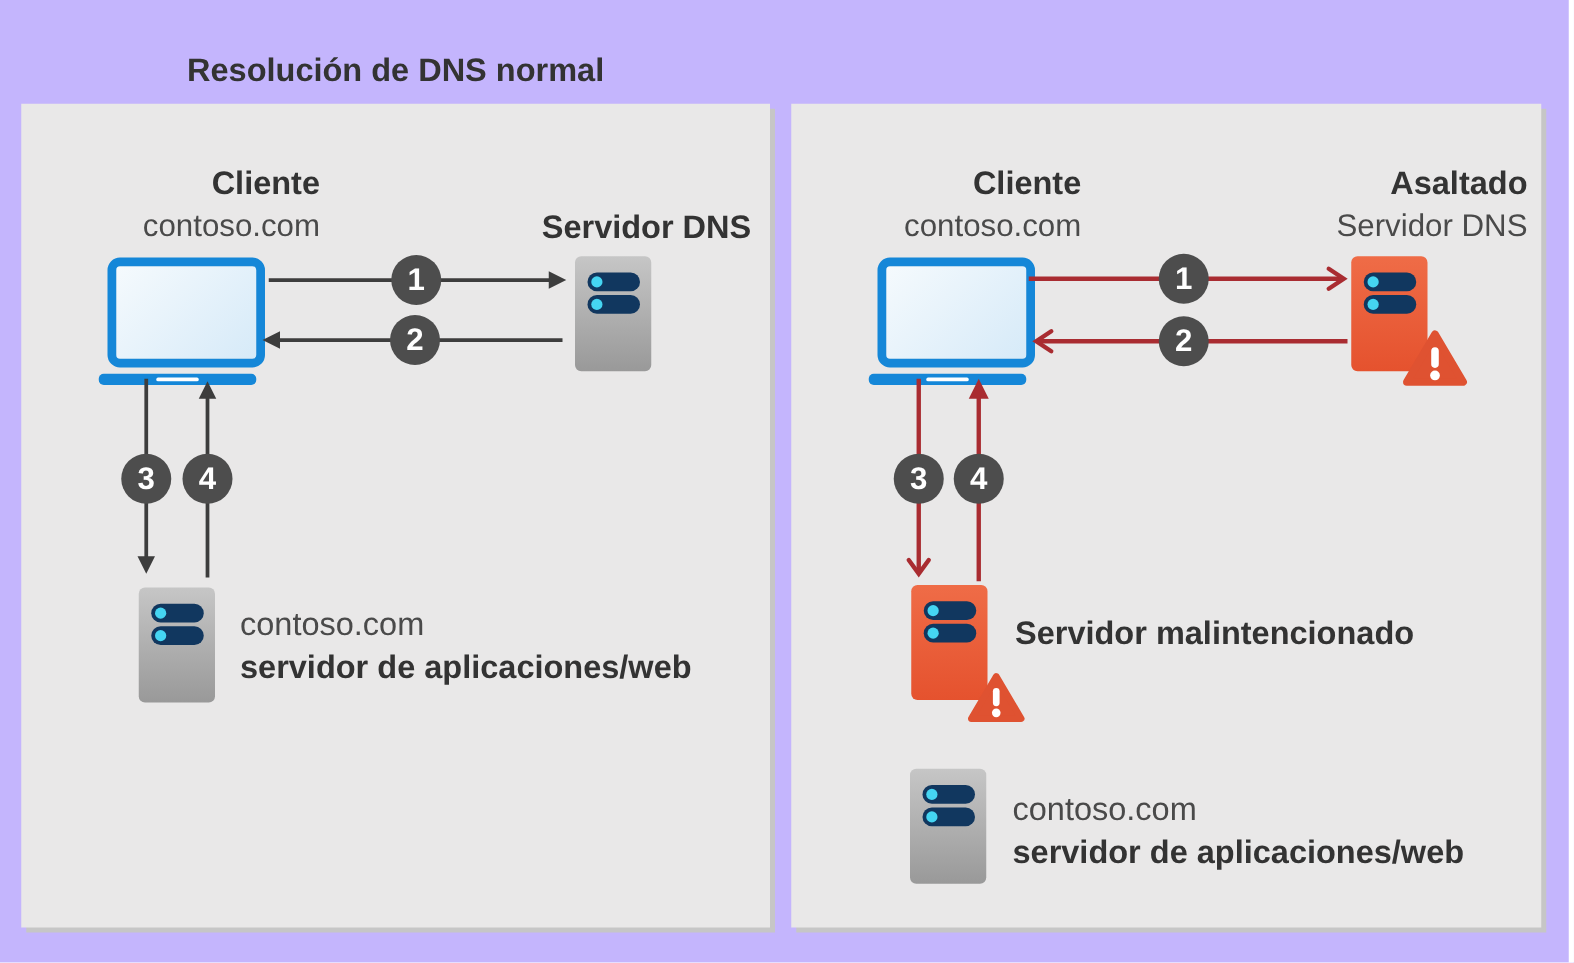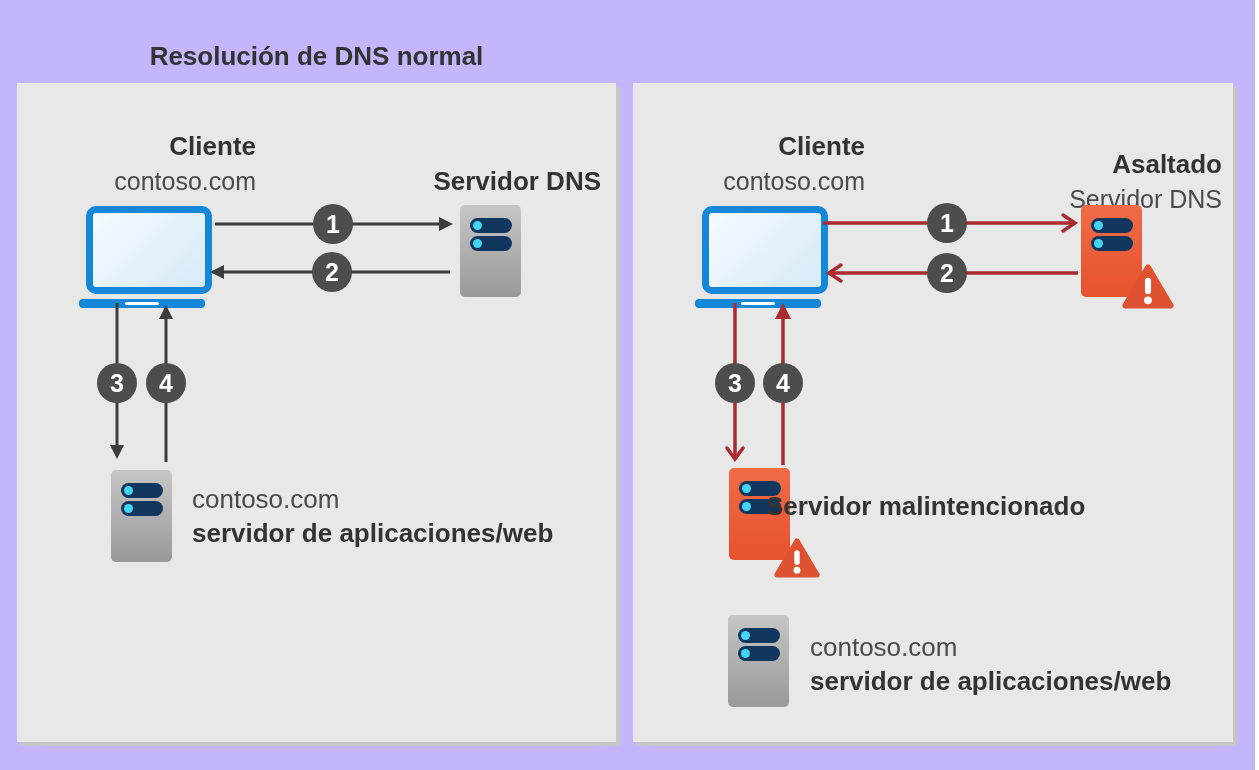--- a/index.html
+++ b/index.html
@@ -138,21 +138,21 @@
   </div>
 
 
   <div id="panel-right" class="panel"></div>
 
   <div class="label-block" style="left:645px; top:129px; width:220px;">
     <div class="bold">Cliente</div>
     <div class="reg">contoso.com</div>
   </div>
 
-  <div class="label-block" style="left:1002px; top:147px; width:220px;">
+  <div class="label-block" style="left:1002px; top:129px; width:220px;">
     <div class="bold">Asaltado</div>
     <div class="reg">Servidor DNS</div>
   </div>
 
   <div class="laptop" style="left:702px; top:206px;">
     <div class="lap-screen"></div>
     <div class="lap-base">
         <i class="lap-line"></i>
       </div>
   </div>
@@ -199,21 +199,21 @@
       </div>
     <div class="bar">
         <i class="dot"></i>
       </div>
   </div>
   <svg class="warn" style="left:774px; top:537px;" width="46" height="42" viewBox="0 0 60 54">
     <path d="M30 5 L56 49 L4 49 Z" style="fill:var(--warn_orange); stroke:var(--warn_orange)" stroke-width="7" stroke-linejoin="round"></path>
     <rect x="26.5" y="17" width="7" height="19" rx="3.5" fill="#ffffff"></rect>
     <circle cx="30" cy="43" r="4.5" fill="#ffffff"></circle>
   </svg>
-  <div class="side-label" style="left:766px; top:489px;">
+  <div class="side-label" style="left:812px; top:489px;">
     <div class="bold">Servidor malintencionado</div>
   </div>
 
   <div class="server gray" style="left:728px; top:615px;">
     <div class="bar">
         <i class="dot"></i>
       </div>
     <div class="bar">
         <i class="dot"></i>
       </div>

